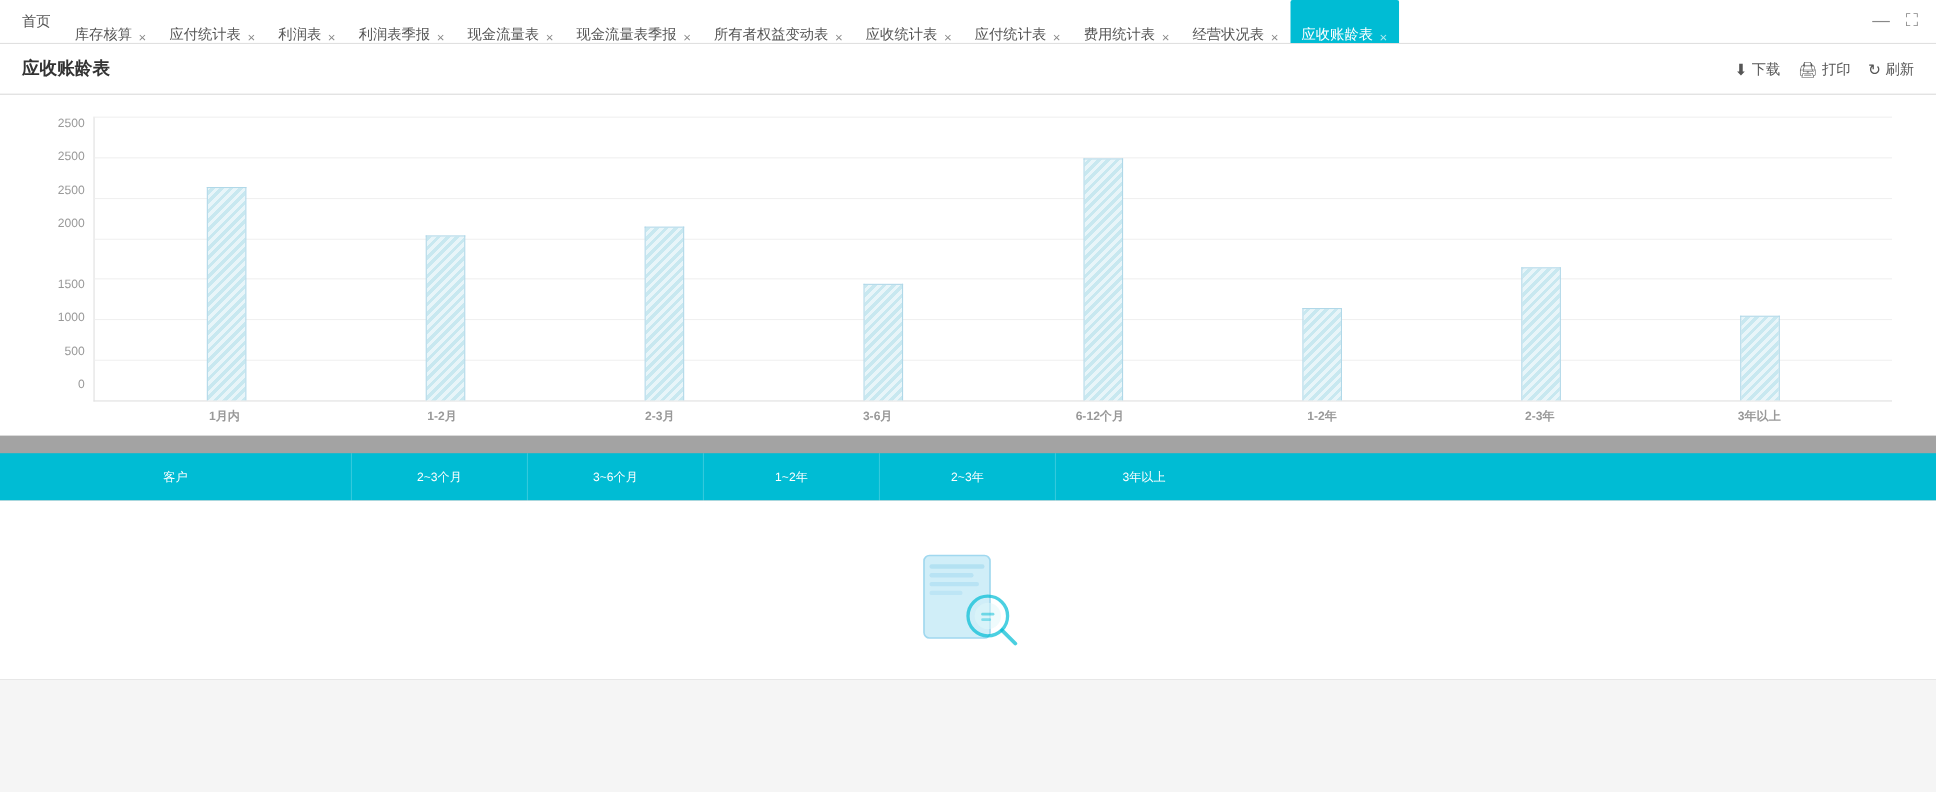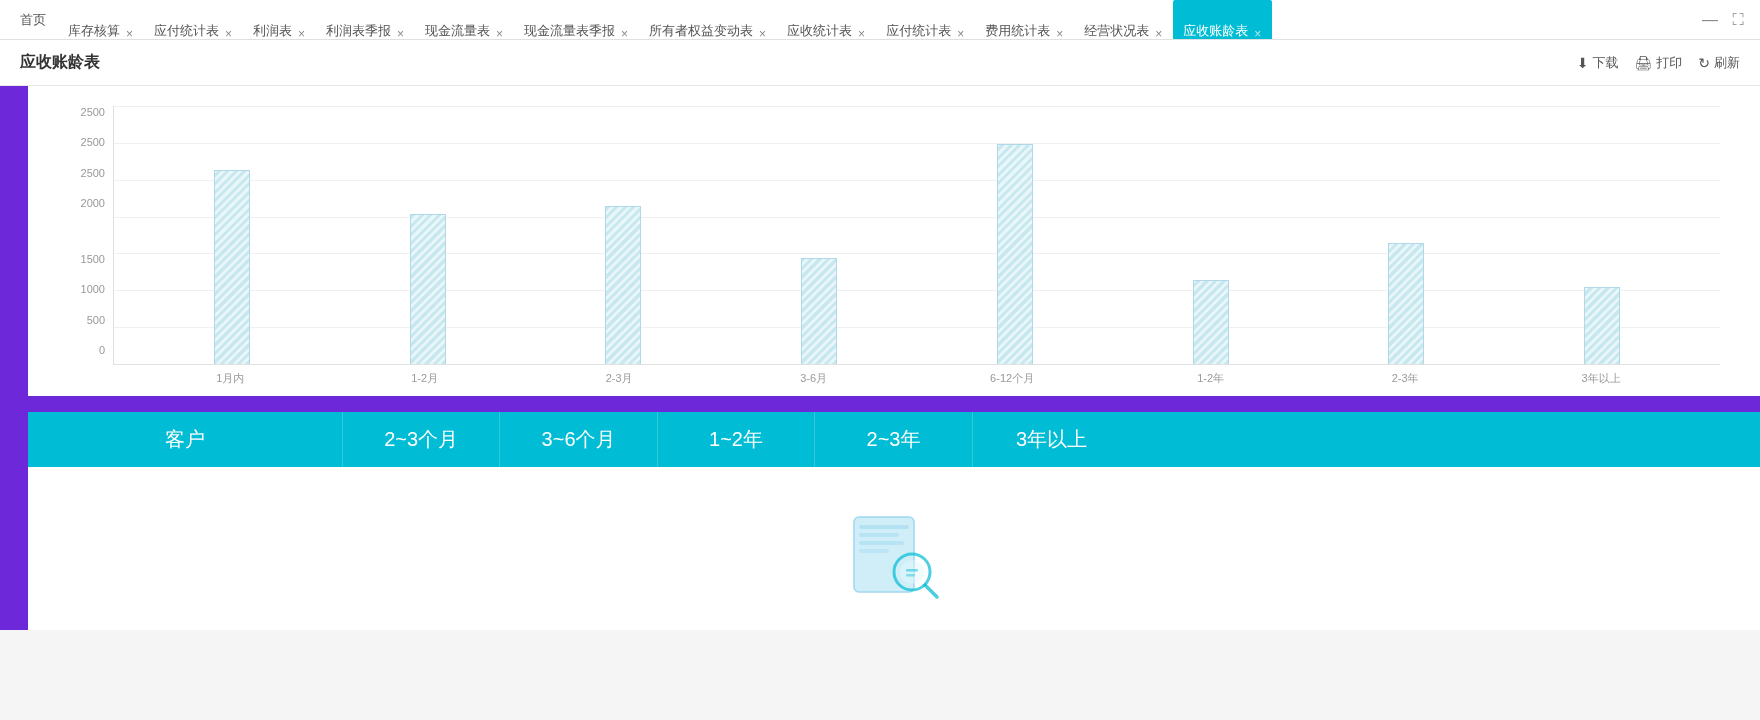--- a/index.html
+++ b/index.html
@@ -96,23 +96,22 @@
       align-items: center;
       gap: 4px;
       color: #555;
       cursor: pointer;
       font-size: 13px;
     }
     .action-icon { font-size: 14px; }
 
     
     .main-content {
-      background: #6d28d9;
+      background: #a3a3a3;
       margin: 0;
-      padding-left: 28px;
     }
 
     
     .chart-area {
       padding: 20px 40px 10px 40px;
       background: #fff;
     }
 
     
     .bar-chart-container {
@@ -129,20 +128,21 @@
       padding-bottom: 30px;
       padding-right: 8px;
       min-width: 45px;
       color: #999;
       font-size: 11px;
     }
     .chart-inner {
       flex: 1;
       display: flex;
       flex-direction: column;
+      font-weight: bold;
     }
     .bars-area {
       flex: 1;
       position: relative;
       border-left: 1px solid #e0e0e0;
       border-bottom: 1px solid #e0e0e0;
     }
     
     .grid-lines {
       position: absolute;
@@ -194,21 +194,21 @@
       text-align: center;
       min-width: 36px;
     }
 
     
     .table-header {
       display: grid;
       grid-template-columns: 2fr 1fr 1fr 1fr 1fr 1fr 1fr 1fr 1fr 1fr;
       background: #00bcd4;
       color: #fff;
-      font-size: 20px;
+      font-size: 11px;
       margin-top: 16px;
     }
     .th-cell {
       padding: 14px 8px;
       text-align: center;
       border-right: 1px solid rgba(255,255,255,0.2);
     }
     .th-cell:last-child { border-right: none; }
 
     

